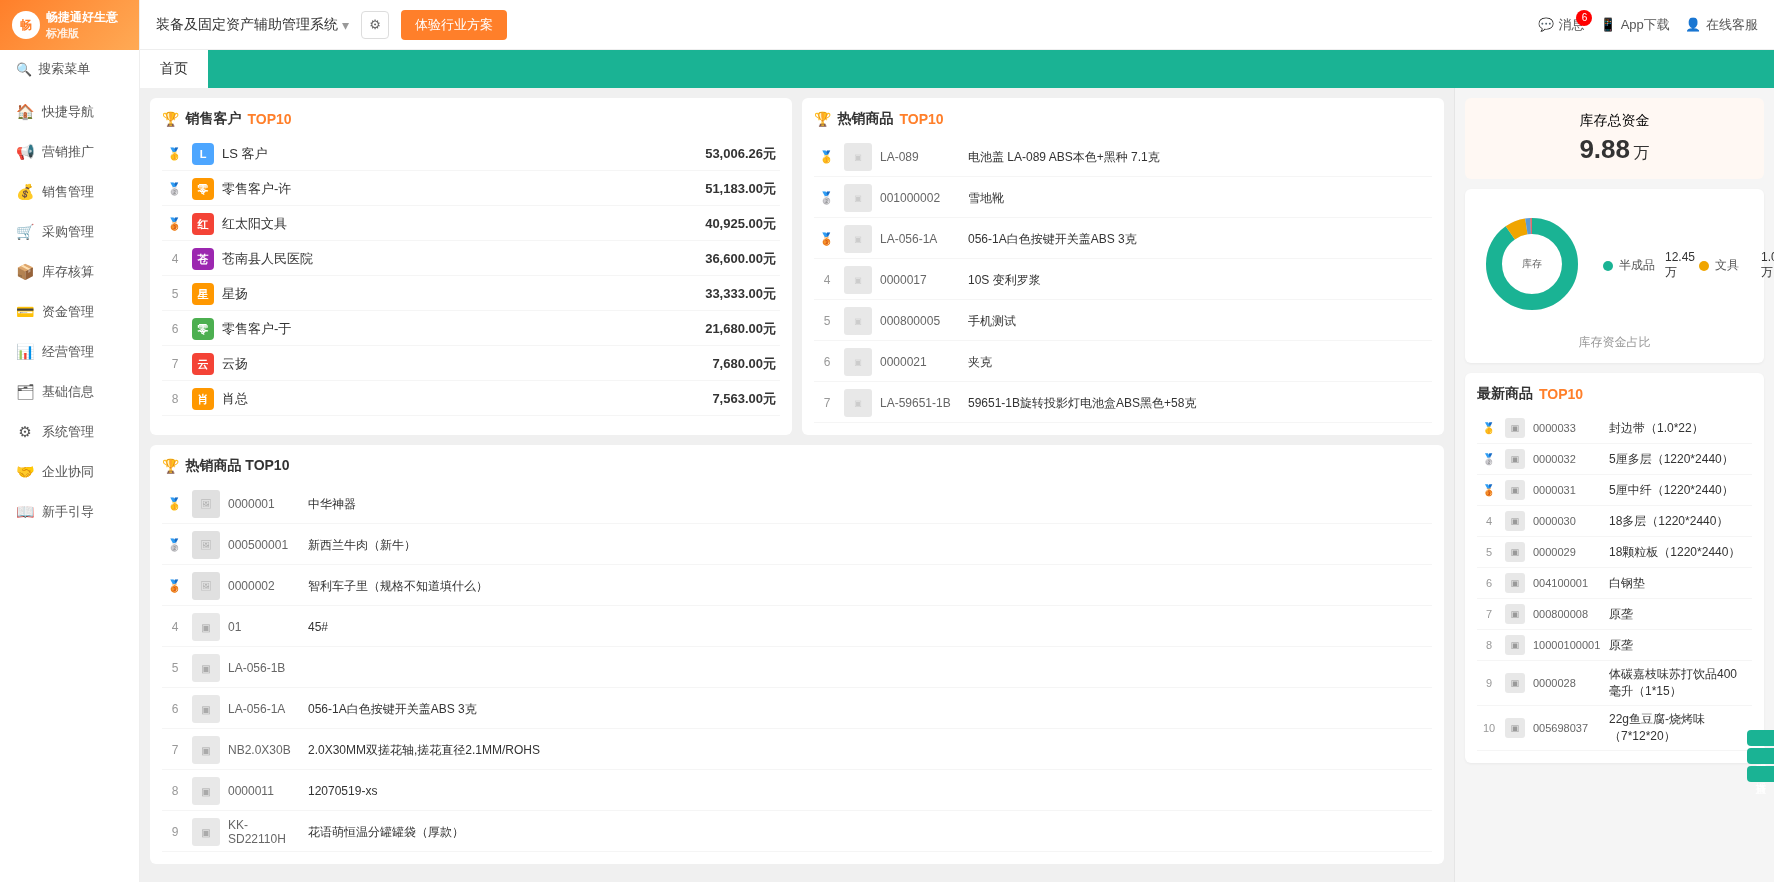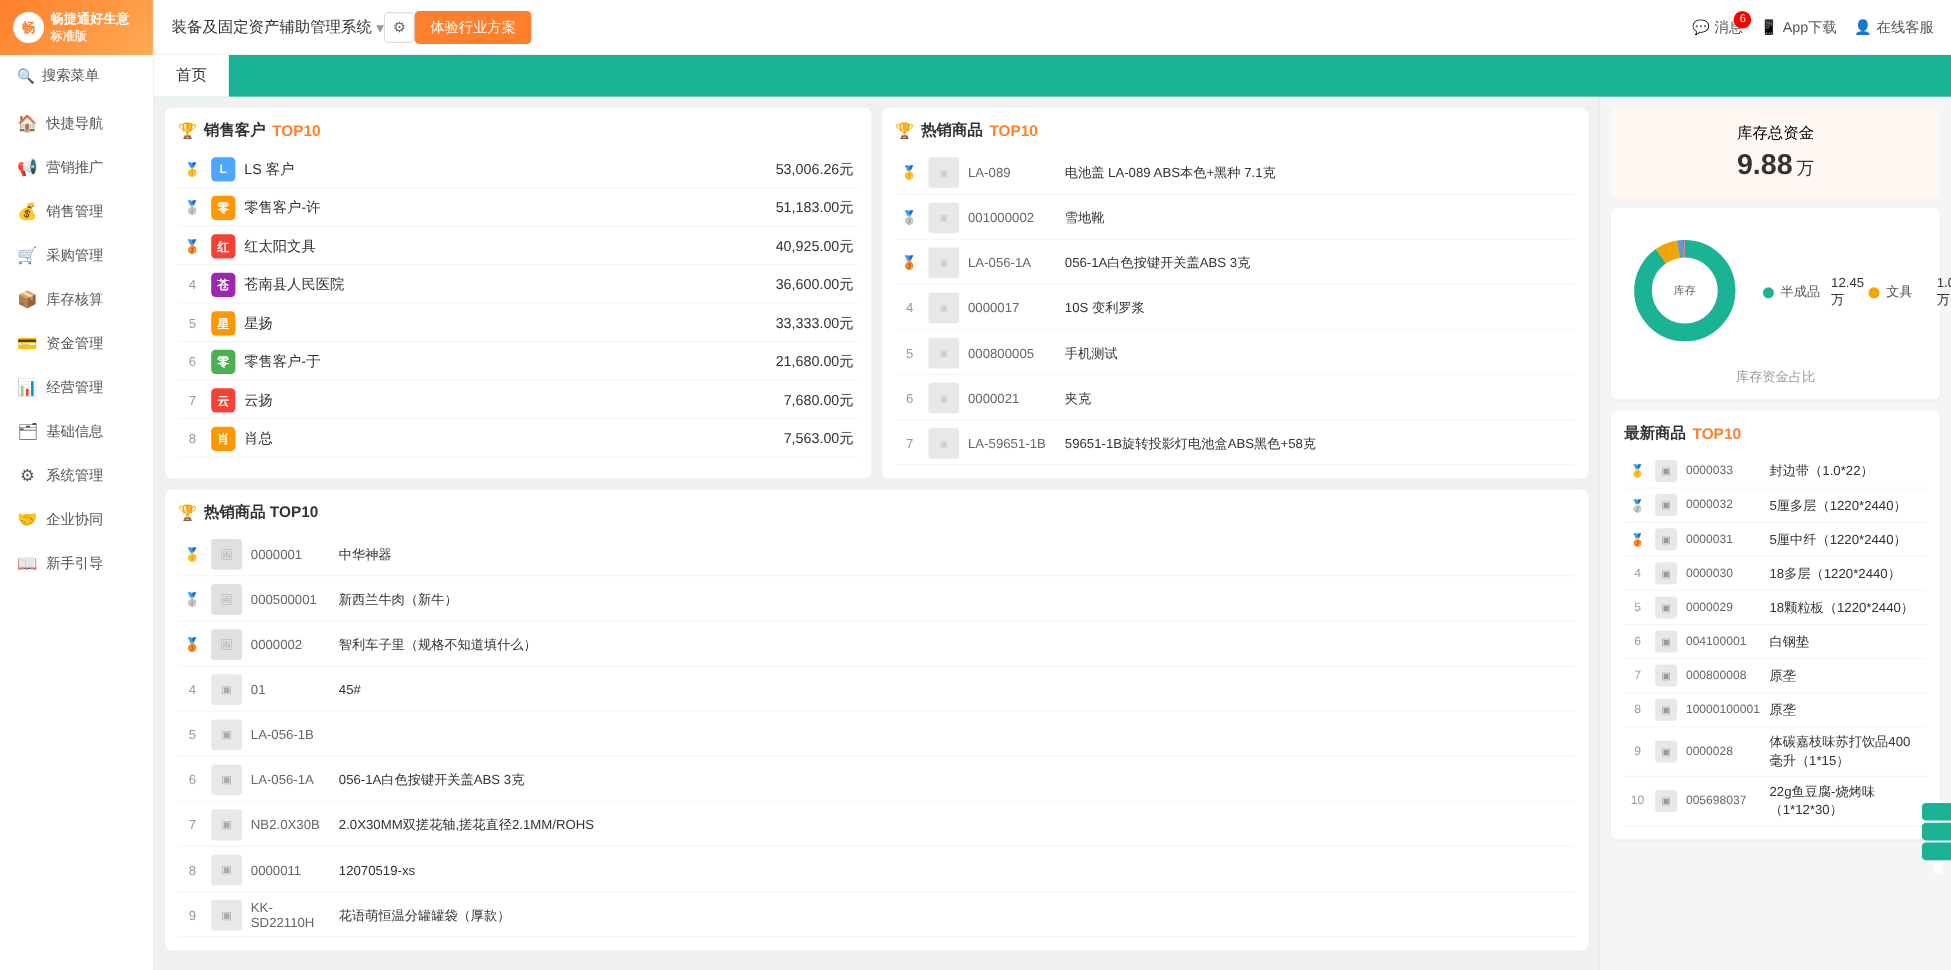--- a/index.html
+++ b/index.html
@@ -48,20 +48,21 @@
 
     
     .main-area { flex: 1; display: flex; flex-direction: column; overflow: hidden; }
     .header {
       background: #fff;
       border-bottom: 1px solid #eee;
       height: 50px;
       display: flex;
       align-items: center;
       padding: 0 16px;
+      gap: 12px;
       flex-shrink: 0;
     }
     .header-select {
       display: flex; align-items: center; gap: 4px;
       font-size: 14px; color: #333;
     }
     .header-gear {
       width: 28px; height: 28px;
       border: 1px solid #ddd; border-radius: 4px;
       display: flex; align-items: center; justify-content: center;
@@ -179,21 +180,21 @@
     .rank-num.silver { color: #aaa; }
     .rank-num.bronze { color: #cd7f32; }
     .rank-avatar {
       width: 22px; height: 22px;
       border-radius: 4px;
       display: flex; align-items: center; justify-content: center;
       color: #fff; font-size: 11px; font-weight: bold;
       flex-shrink: 0;
     }
     .rank-name { flex: 1; color: #333; }
-    .rank-value { color: #333; font-weight: 400; margin-left: auto; }
+    .rank-value { color: #333; font-weight: 700; margin-left: auto; }
     .rank-code { color: #666; font-size: 12px; width: 80px; }
     .rank-product { flex: 1; color: #333; font-size: 12px; }
 
     
     .inventory-total {
       background: #fff8f3;
       border-radius: 6px;
       padding: 14px;
       margin-bottom: 10px;
       text-align: center;
@@ -734,21 +735,21 @@
             <div class="right-rank-item">
               <span class="right-rank-num">9</span>
               <div class="right-item-icon">▣</div>
      <span class="right-item-code">0000028</span>
      <span class="right-item-name">体碳嘉枝味苏打饮品400毫升（1*15）</span>
             </div>
             <div class="right-rank-item">
               <span class="right-rank-num">10</span>
               <div class="right-item-icon">▣</div>
      <span class="right-item-code">005698037</span>
-     <span class="right-item-name">22g鱼豆腐-烧烤味（1*12*30）</span>
+     <span class="right-item-name">22g鱼豆腐-烧烤味（7*12*20）</span>
             </div>
           </div>
       </div>
     </div>
   </div>
 </div>
 
 <div class="float-buttons">
   <div class="float-btn">客服热线</div>
   <div class="float-btn">服务社区</div>

